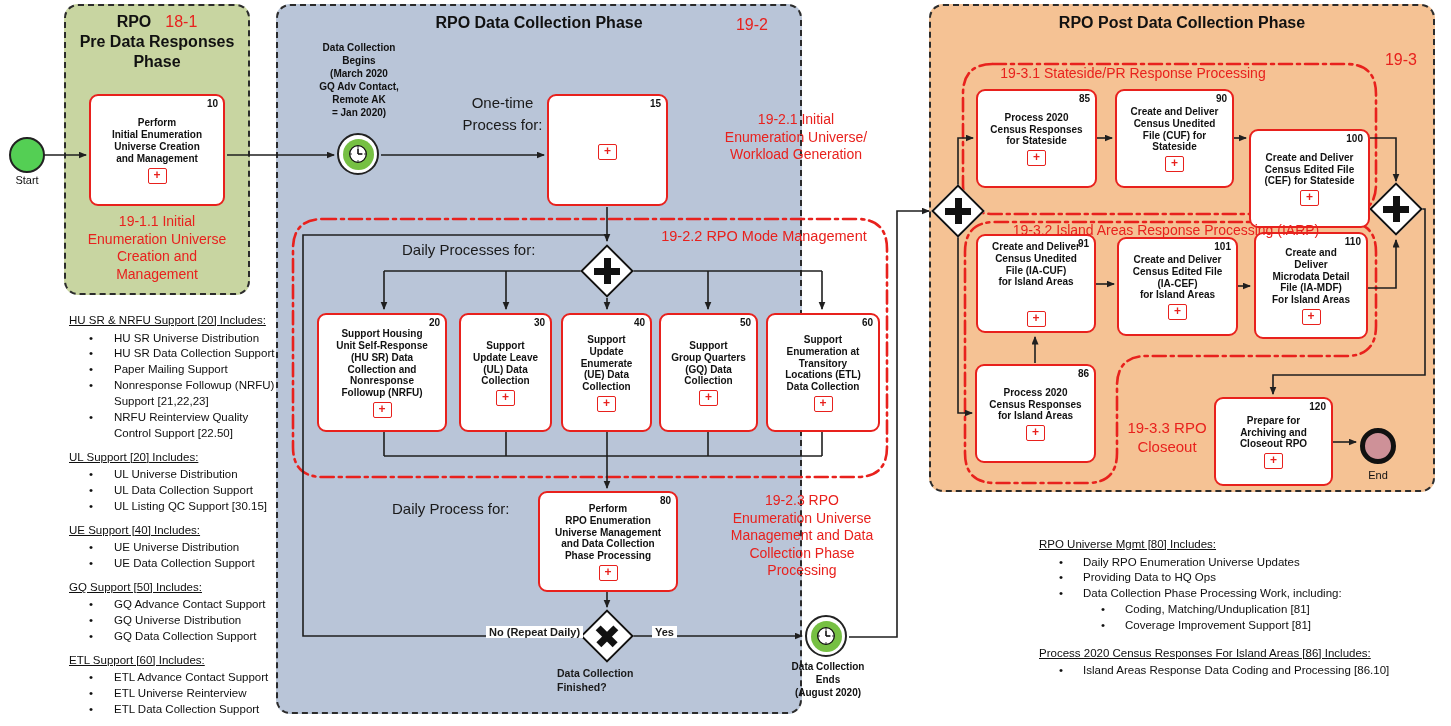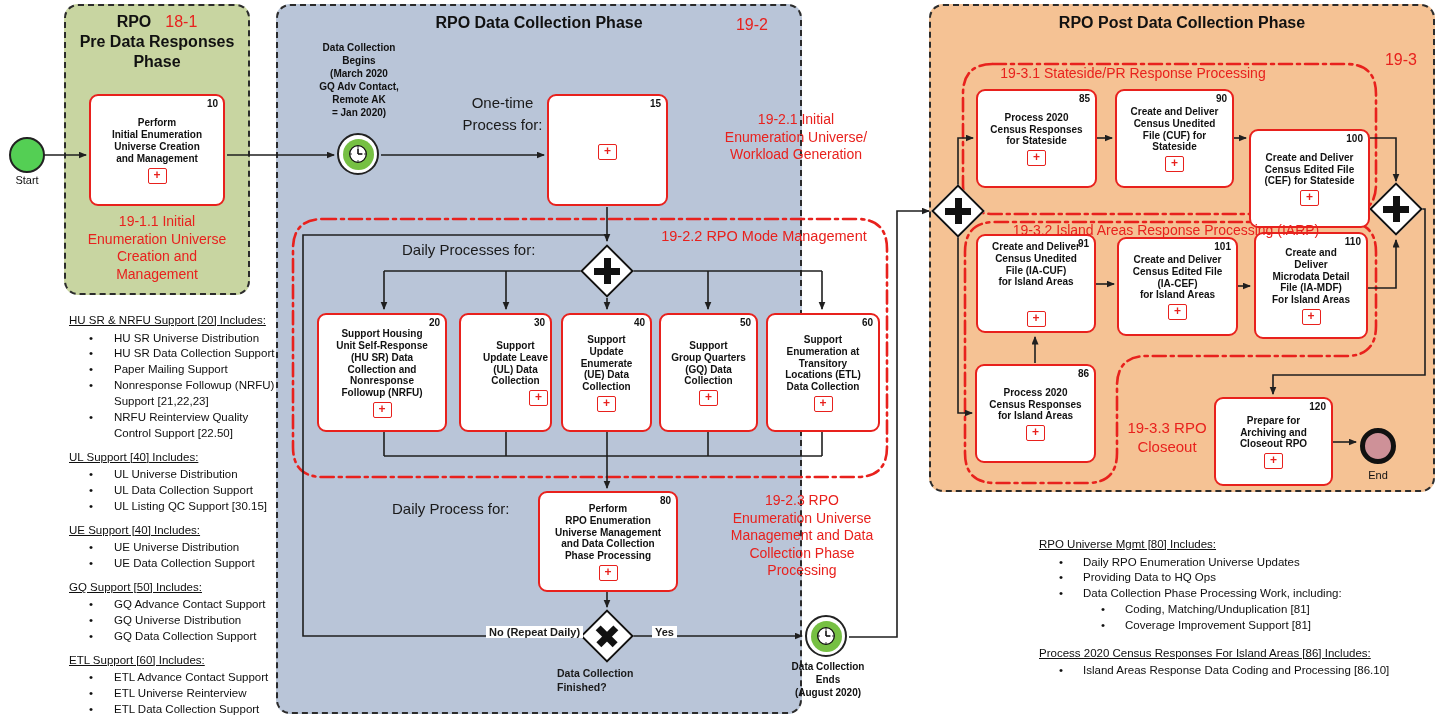--- a/index.html
+++ b/index.html
@@ -254,21 +254,21 @@
   <div class="task" style="left:317px;top:313px;width:130px;height:119px;">
     <span class="task-num">20</span>
     <div class="task-label">Support Housing
 Unit Self-Response
 (HU SR) Data
 Collection and
 Nonresponse
 Followup (NRFU)</div>
     <div class="plus-marker">+</div>
   </div>
-  <div class="task" style="left:459px;top:313px;width:93px;height:119px;align-items:flex-end;">
+  <div class="task" style="left:459px;top:313px;width:93px;height:119px;">
     <span class="task-num">30</span>
     <div class="task-label">Support
 Update Leave
 (UL) Data
 Collection</div>
     <div class="plus-marker">+</div>
   </div>
   <div class="task" style="left:561px;top:313px;width:91px;height:119px;">
     <span class="task-num">40</span>
     <div class="task-label">Support
@@ -398,21 +398,21 @@
       <div class="note-heading">HU SR &amp; NRFU Support [20] Includes:</div>
       <ul class="note-items">
         <li>HU SR Universe Distribution</li>
         <li>HU SR Data Collection Support</li>
         <li>Paper Mailing Support</li>
         <li>Nonresponse Followup (NRFU) Support [21,22,23]</li>
         <li>NRFU Reinterview Quality Control Support [22.50]</li>
       </ul>
     </div>
     <div class="note-group">
-      <div class="note-heading">UL Support [40] Includes:</div>
+      <div class="note-heading">UL Support [20] Includes:</div>
       <ul class="note-items">
         <li>UL Universe Distribution</li>
         <li>UL Data Collection Support</li>
         <li>UL Listing QC Support [30.15]</li>
       </ul>
     </div>
     <div class="note-group">
       <div class="note-heading">UE Support [40] Includes:</div>
       <ul class="note-items">
         <li>UE Universe Distribution</li>

